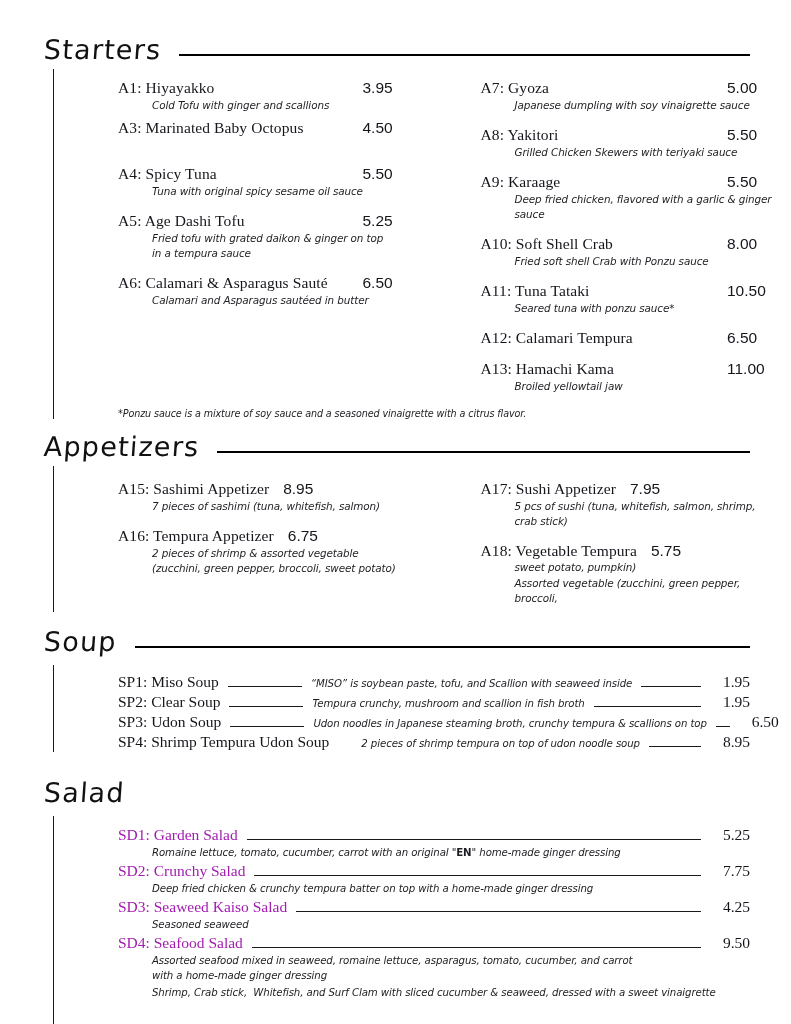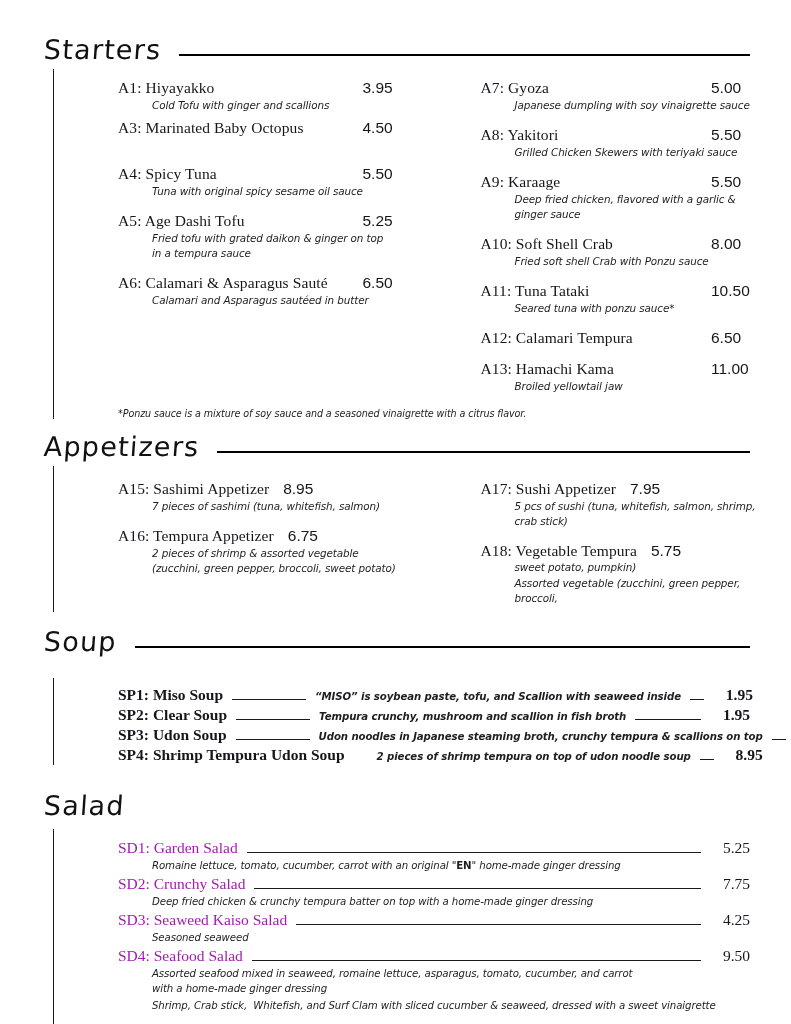--- a/index.html
+++ b/index.html
@@ -59,21 +59,21 @@
   
   .cols {
     display: flex;
     padding-top: 10px;
   }
   .col {
     flex: 0 0 50%;
     box-sizing: border-box;
   }
   .col.left  { padding-left: 64px; padding-right: 18px; }
-  .col.right { padding-left: 58px; padding-right: 34px; }
+  .col.right { padding-left: 58px; padding-right: 18px; }
 
   .item { margin-bottom: 6px; }
   .item-line {
     display: flex;
     align-items: flex-start;
     white-space: nowrap;
   }
   .item-name {
     font-family: "Liberation Serif", serif;
     font-size: 15.5px;
@@ -365,21 +365,21 @@
 
       </div>
     </div>
   </div>
 
   <div class="section" style="padding-top:16px;">
     <div class="section-head">
       <div class="section-title">Soup</div>
       <div class="section-rule"></div>
     </div>
-    <div class="section-body" style="margin-top:23px;font-weight:bold;">
+    <div class="section-body" style="margin-top:10px;">
       <div class="rowlist">
 
         <div class="leader-row">
           <span class="name">SP1: Miso Soup</span>
           <span class="lead short"></span>
           <span class="desc">“MISO” is soybean paste, tofu, and Scallion with seaweed inside</span>
           <span class="lead"></span>
           <span class="price">1.95</span>
         </div>
 

